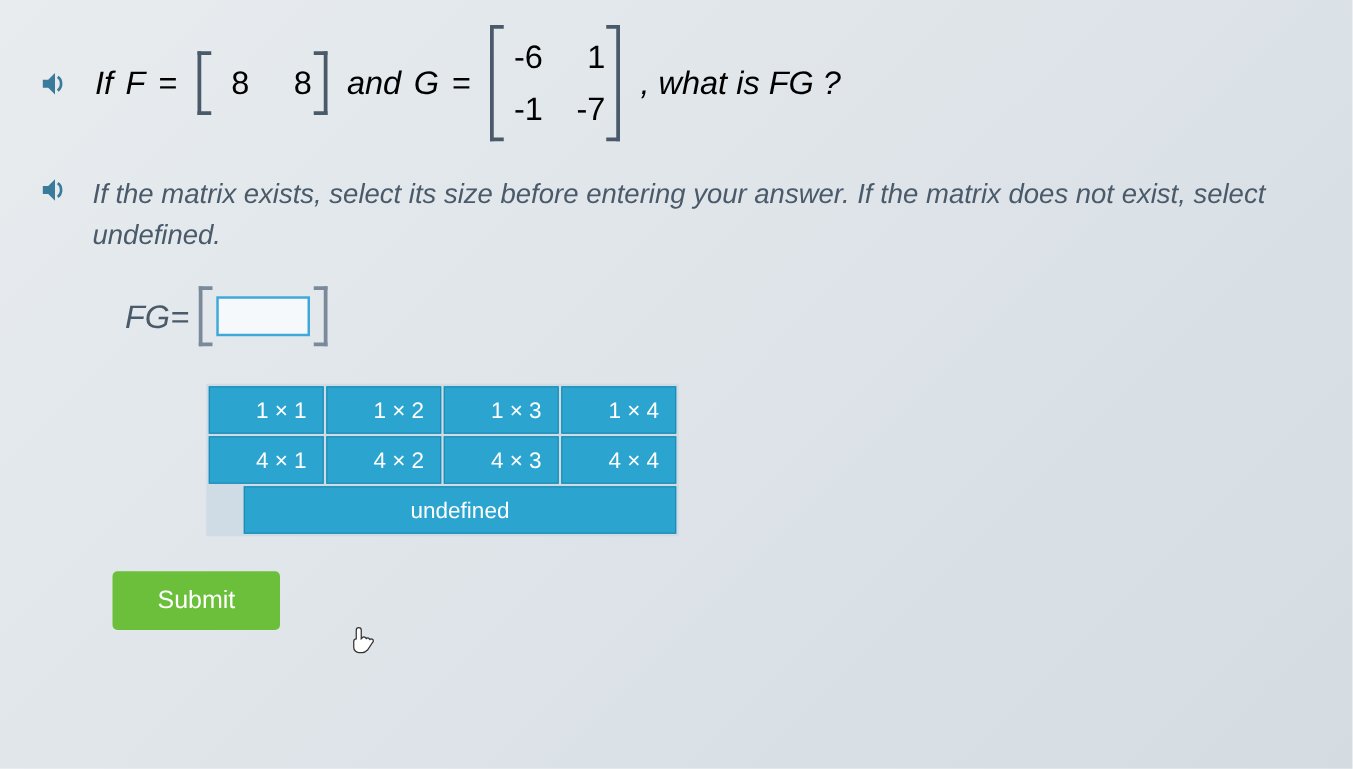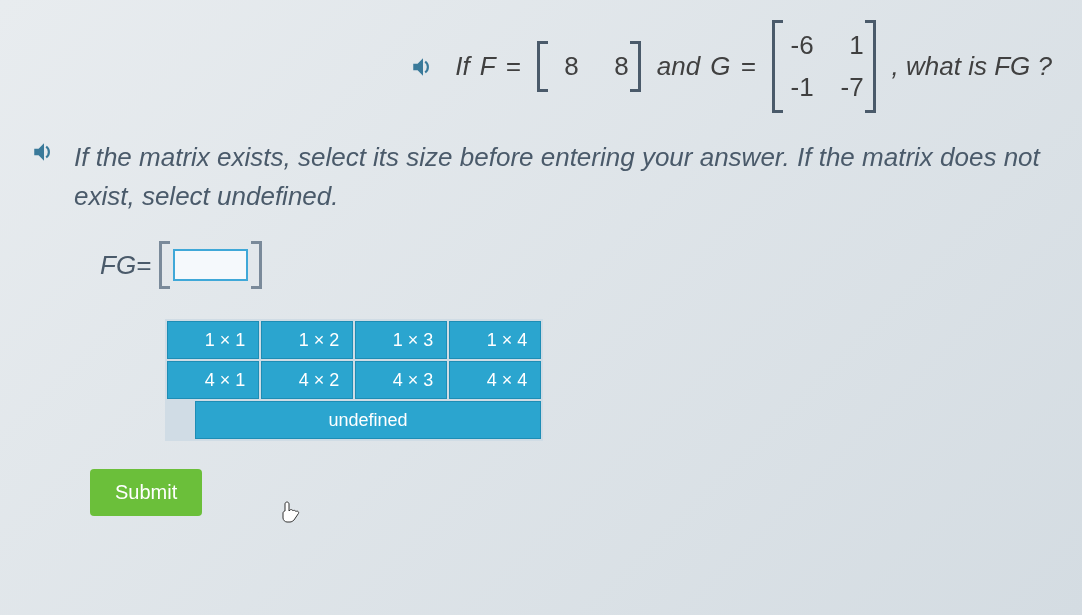--- a/index.html
+++ b/index.html
@@ -11,24 +11,23 @@
       height: 615px;
       overflow: hidden;
       color: #4a5a6a;
     }
     .question-line {
       display: flex;
       align-items: center;
       margin-bottom: 25px;
       font-size: 26px;
       font-style: italic;
-      color: #404040;
+      color: #000000;
       gap: 10px;
       flex-wrap: nowrap;
-      justify-content: flex-end;
     }
     .sound-icon {
       width: 28px;
       height: 28px;
       display: inline-flex;
       align-items: center;
       justify-content: center;
       flex-shrink: 0;
       margin-right: 8px;
     }
@@ -59,21 +58,21 @@
       justify-content: center;
     }
     .matrix-cell {
       min-width: 30px;
       text-align: right;
       line-height: 1.6;
     }
     .instruction-line {
       display: flex;
       align-items: flex-start;
-      font-size: 26px;
+      font-size: 22px;
       font-style: italic;
       color: #4a5a6a;
       margin-bottom: 4px;
     }
     .instruction-text {
       margin-left: 8px;
       line-height: 1.5;
     }
     .answer-line {
       display: flex;
@@ -141,21 +140,21 @@
       align-items: center;
       justify-content: center;
       cursor: pointer;
       border: 1px solid #1e8db5;
       margin-left: 28px;
     }
     .submit-btn {
       background: #6bbf3a;
       color: #fff;
       font-size: 20px;
-      padding: 12px 25px;
+      padding: 12px 36px;
       border: none;
       border-radius: 4px;
       cursor: pointer;
       margin-top: 28px;
       margin-left: 60px;
       font-family: Arial;
     }
     .nowrap { white-space: nowrap; }
   </style>
 </head>

